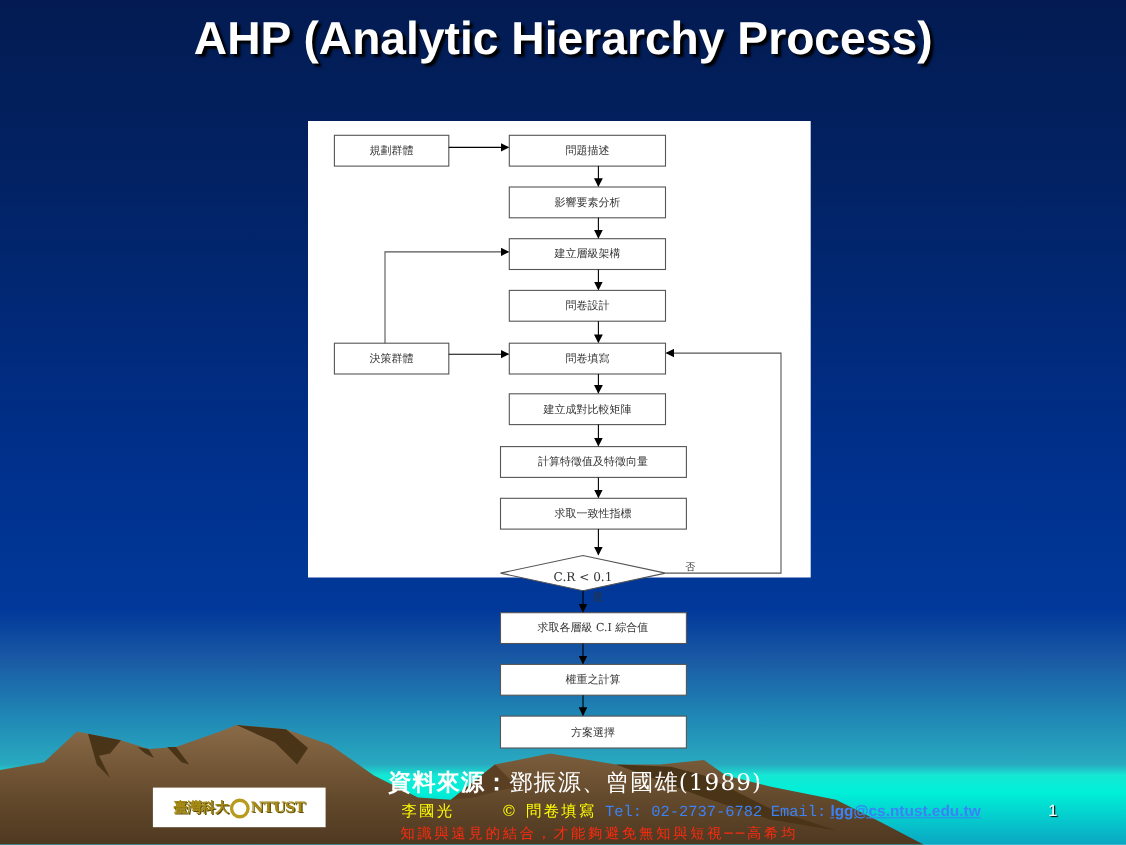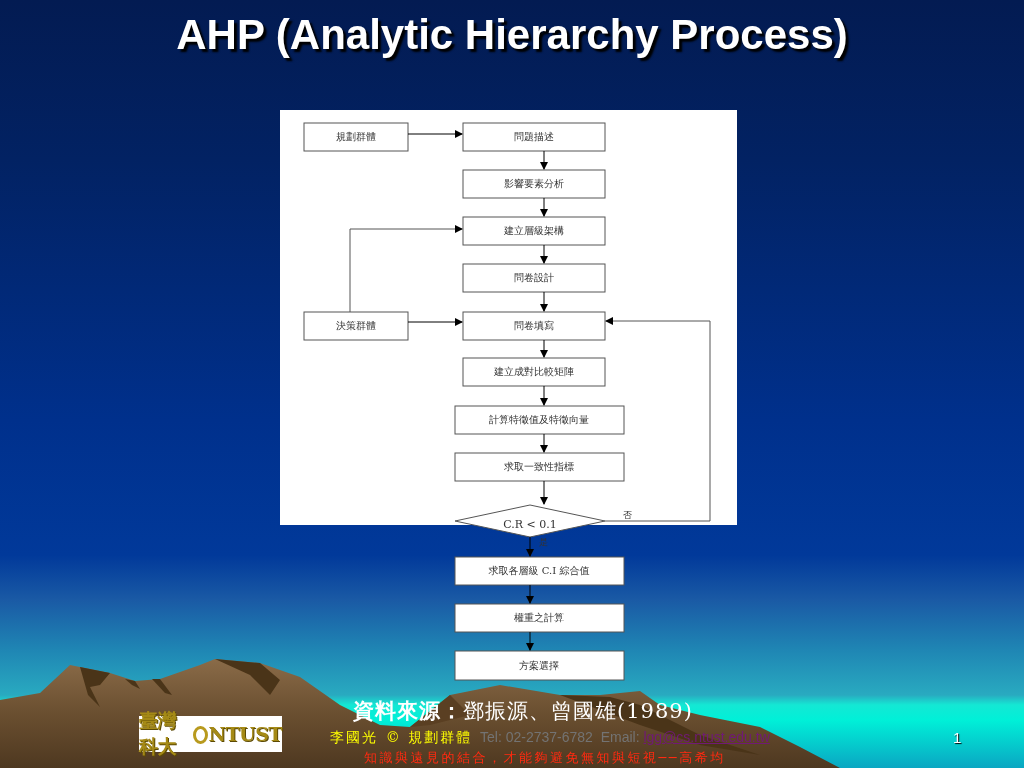--- a/index.html
+++ b/index.html
@@ -24,36 +24,36 @@
   .figure svg { position:absolute; left:0; top:0; }
   .fc-text {
     font-family:"DejaVu Serif", serif; font-size:10px; fill:#333;
   }
   .source {
     position:absolute; left:353px; top:697px; color:#ffffff; font-size:21px;
     font-family:"DejaVu Serif", serif; letter-spacing:1px;
   }
   .source b { font-weight:bold; }
   .logo {
-    position:absolute; left:139px; top:716px; width:143px; height:36px;
+    position:absolute; left:139px; top:716px; width:157px; height:36px;
     background:#ffffff; display:flex; align-items:center; justify-content:center;
-    font-family:"DejaVu Serif", serif; font-weight:bold; font-size:19px;
+    font-family:"DejaVu Serif", serif; font-weight:bold; font-size:13px;
     color:#a58a16; letter-spacing:-0.5px;
     text-shadow: 1px 1px 0 #5c4a05;
   }
   .logo .ring {
     display:inline-block; width:18px; height:18px; border-radius:50%;
     border:3px solid #b89a1e; margin:0 1px; box-sizing:border-box; position:relative; top:1px;
   }
   .footer-line1 {
     position:absolute; left:330px; top:729px; font-size:14px; white-space:nowrap;
   }
-  .footer-line1 .cjk { font-family:"DejaVu Serif", serif; color:#ffff00; letter-spacing:2px; }
-  .footer-line1 .tel { color:#737373; font-family:Liberation Sans, sans-serif; }
-  .footer-line1 a { color:#701a75; text-decoration:underline; font-family:"Liberation Sans", sans-serif; }
+  .footer-line1 .cjk { font-family:"DejaVu Serif", serif; color:#ffff00; letter-spacing:2px;margin-left:35px; }
+  .footer-line1 .tel { color:#3b82f6; font-family:Liberation Mono, monospace; }
+  .footer-line1 a { color:#3b82f6; text-decoration:underline; font-family:"Liberation Sans", sans-serif;font-weight:bold; }
   .footer-line2 {
     position:absolute; left:342px; top:749px; font-size:13px; color:#ff2a10;
     font-family:"DejaVu Serif", serif; letter-spacing:2.5px; white-space:nowrap;margin-left:22px;
   }
   .page-num {
     position:absolute; left:953px; top:729px; color:#ffffff; font-size:15px;
     text-shadow:1px 1px 1px #000;
   }
 </style>
 </head>
@@ -145,21 +145,21 @@
 </div>
 
 <div class="logo">
   <span>臺灣科大</span>
     <span class="ring"></span>
     <span>NTUST</span>
 </div>
 
 <div class="footer-line1">
   <span class="cjk">李國光</span>&nbsp;
-  <span class="cjk">© 規劃群體</span>&nbsp;
+  <span class="cjk">© 問卷填寫</span>&nbsp;
   <span class="tel">Tel: 02-2737-6782</span>&nbsp;
   <span class="tel">Email:</span>
   <a>lgg@cs.ntust.edu.tw</a>
 </div>
 
 <div class="footer-line2">知識與遠見的結合，才能夠避免無知與短視──高希均</div>
 
 <div class="page-num">1</div>
 
 </body></html>

